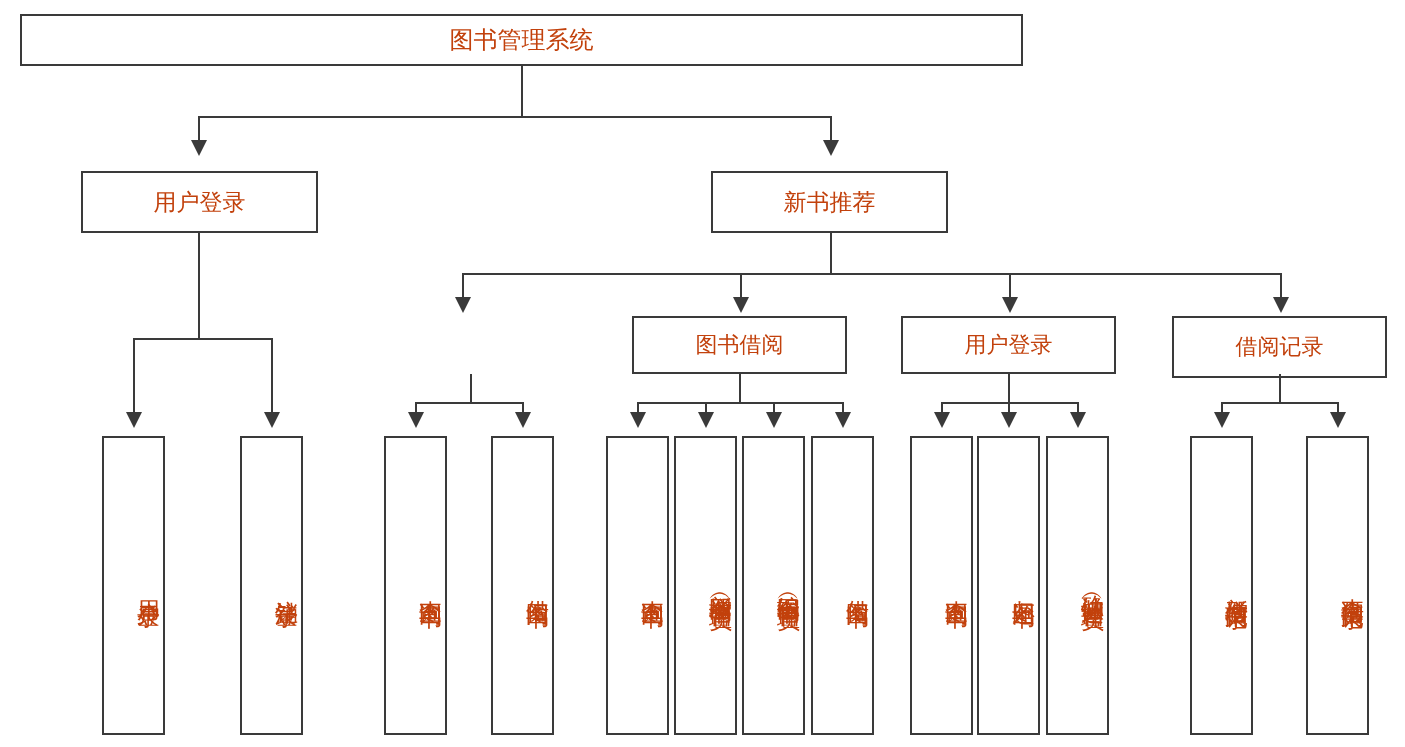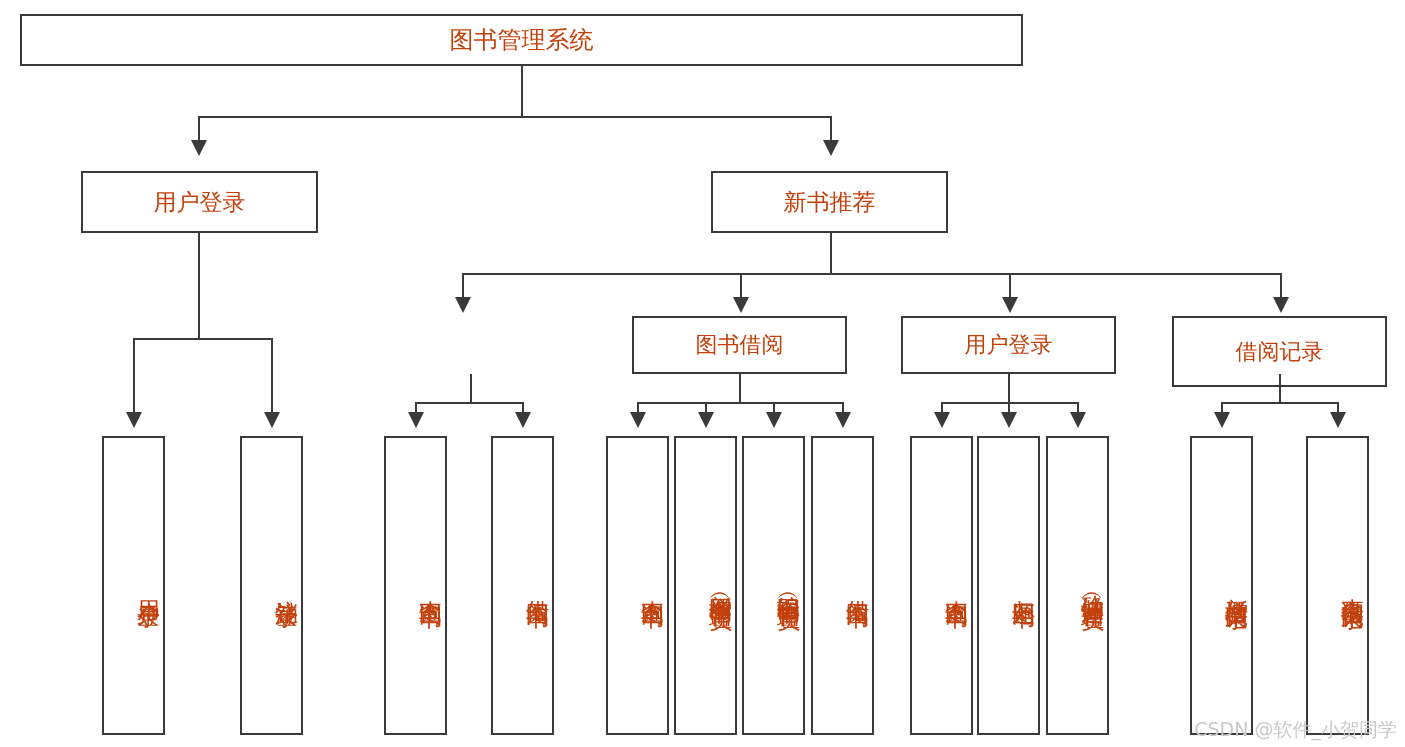--- a/index.html
+++ b/index.html
@@ -128,21 +128,21 @@
   <div class="arrow" style="left:1002px; top:297px;"></div>
   <div class="conn-v" style="left:1280px; top:273px; height:28px;"></div>
   <div class="arrow" style="left:1273px; top:297px;"></div>
 
   <div class="node level3" style="left:632px; top:316px; width:215px; height:58px;">
     <span>图书借阅</span>
   </div>
   <div class="node level3" style="left:901px; top:316px; width:215px; height:58px;">
     <span>用户登录</span>
   </div>
-  <div class="node level3" style="left:1172px; top:316px; width:215px; height:71px;">
+  <div class="node level3" style="left:1172px; top:316px; width:215px; height:62px;">
     <span>借阅记录</span>
   </div>
 
   <div class="conn-v" style="left:470px; top:374px; height:28px;"></div>
   <div class="conn-h" style="left:415px; top:402px; width:107px;"></div>
   <div class="conn-v" style="left:415px; top:402px; height:14px;"></div>
   <div class="arrow" style="left:408px; top:412px;"></div>
   <div class="conn-v" style="left:522px; top:402px; height:14px;"></div>
   <div class="arrow" style="left:515px; top:412px;"></div>
 
@@ -210,15 +210,14 @@
     <span class="leaf-text">确认归还（管理员）</span>
   </div>
 
   <div class="node leaf" style="left:1190px; top:436px; width:63px; height:299px;">
     <span class="leaf-text">新增借阅记录</span>
   </div>
   <div class="node leaf" style="left:1306px; top:436px; width:63px; height:299px;">
     <span class="leaf-text">查询借阅记录</span>
   </div>
 
-  <div id="watermark">CSDN @软件_小贺同学</div>
 
 </div>
 
 </body></html>

